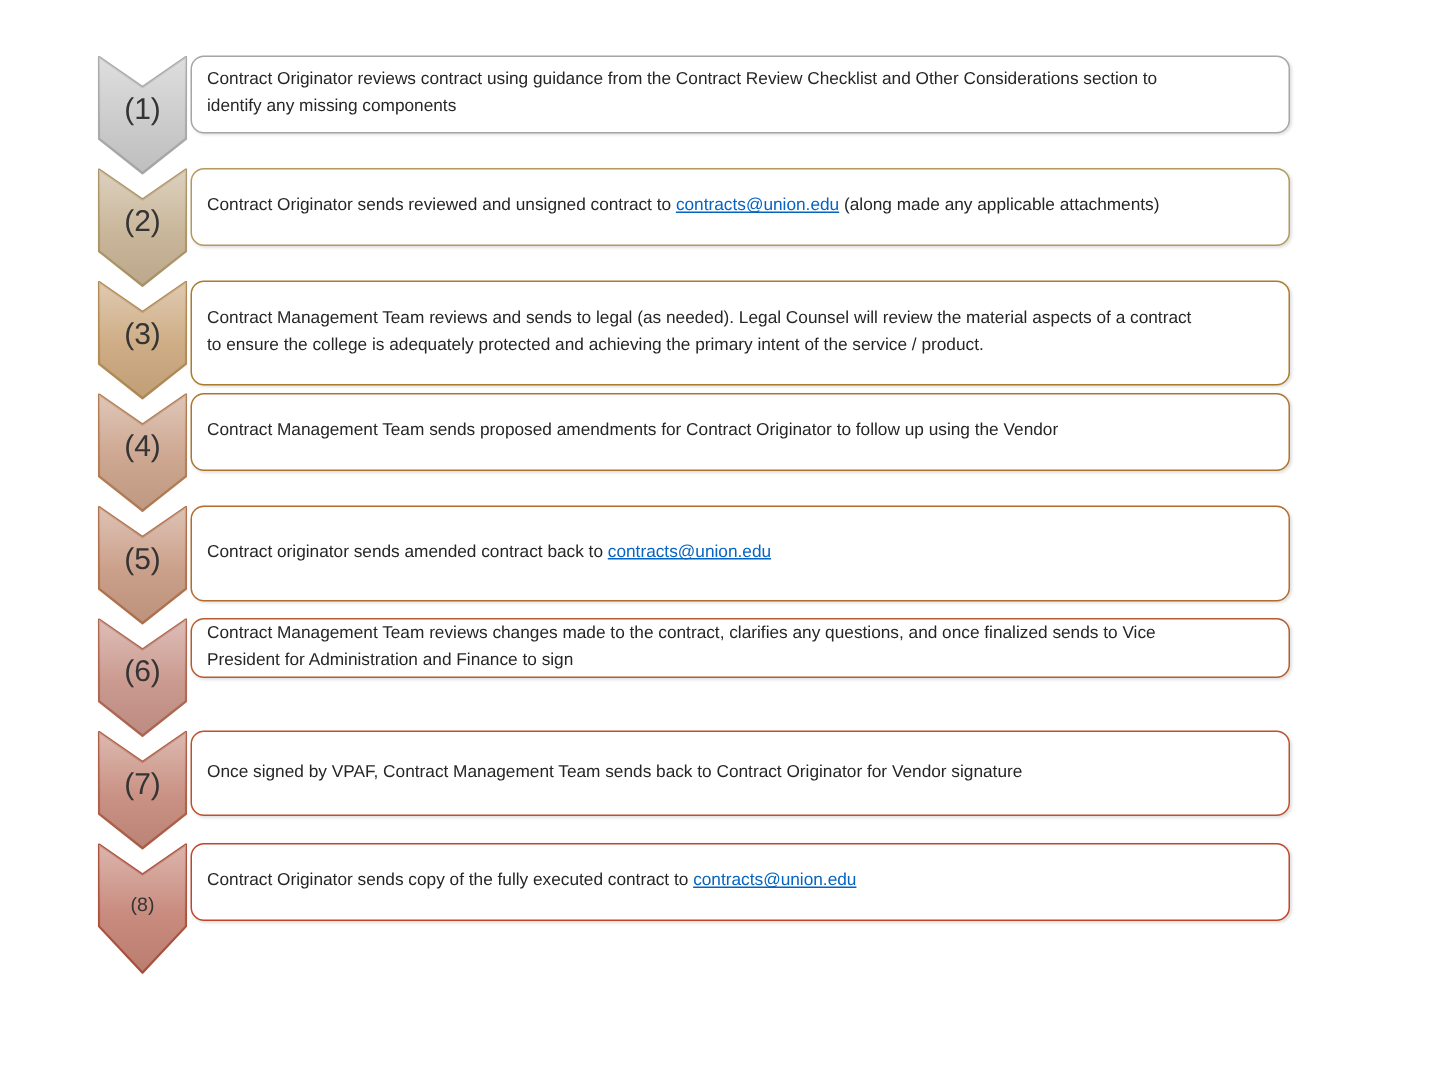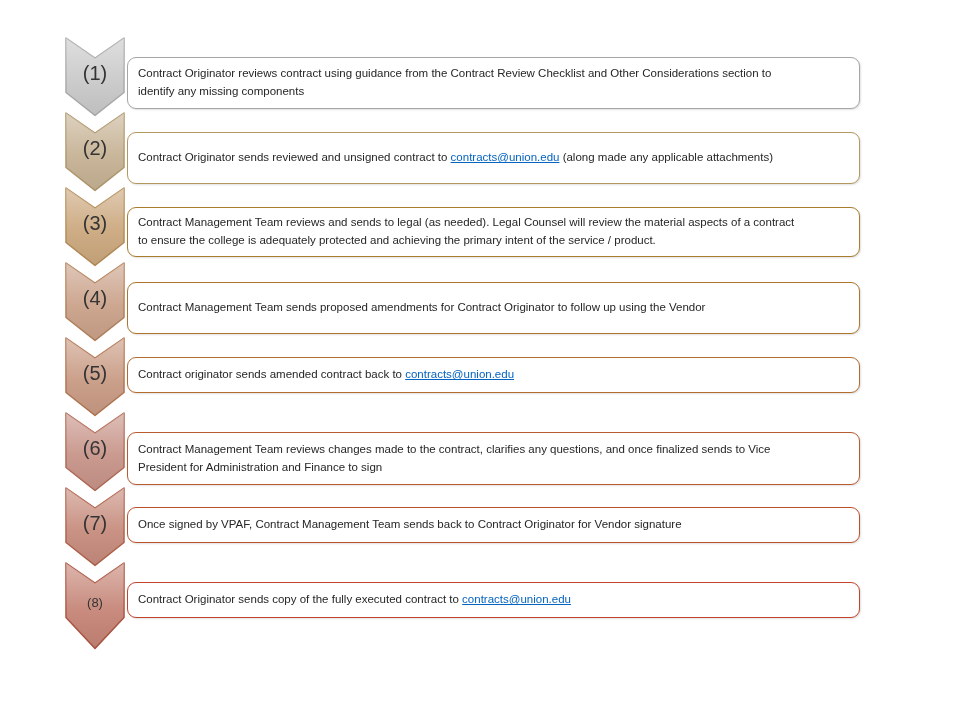--- a/index.html
+++ b/index.html
@@ -27,21 +27,21 @@
     top: 25px;
     width: 60px;
     text-align: center;
     font-size: 20px;
     color: #343434;
   }
   .chev-num.small { top: 33px; font-size: 13px; }
   .box {
     position: absolute;
     left: 62px;
-    top: 20px;
+    top: 0;
     width: 733px;
     box-sizing: border-box;
     background: #ffffff;
     border: 1.5px solid var(--box-border);
     border-radius: 9px;
     display: flex;
     align-items: center;
     box-shadow: 1px 1px 2px rgba(0,0,0,0.12);
   }
   .box-text {
@@ -95,21 +95,21 @@
   </div>
 
   <div class="step" style="top: 187px; --chev-fill: #cba77d; --chev-stroke: #b28a55; --box-border: #aa7c2e;">
     <div class="chev-wrap">
       <svg class="chev" width="60" height="80" viewBox="0 0 60 80">
         <polygon class="chev-shape" points="1,1 30,21 59,1 59,55.5 30,78.5 1,55.5"></polygon>
         <polygon class="chev-shine" points="1,1 30,21 59,1 59,55.5 30,78.5 1,55.5"></polygon>
       </svg>
       <span class="chev-num">(3)</span>
     </div>
-    <div class="box" style="height:50px">
+    <div class="box" style="height:70px">
       <p class="box-text"><span>Contract Management Team reviews and sends to legal (as needed). Legal Counsel will review the material aspects of a contract to ensure the college is adequately protected and achieving the primary intent of the service / product.</span></p>
     </div>
   </div>
 
   <div class="step" style="top: 262px; --chev-fill: #caa189; --chev-stroke: #b27d55; --box-border: #ae752e;">
     <div class="chev-wrap">
       <svg class="chev" width="60" height="80" viewBox="0 0 60 80">
         <polygon class="chev-shape" points="1,1 30,21 59,1 59,55.5 30,78.5 1,55.5"></polygon>
         <polygon class="chev-shine" points="1,1 30,21 59,1 59,55.5 30,78.5 1,55.5"></polygon>
       </svg>
@@ -121,57 +121,57 @@
   </div>
 
   <div class="step" style="top: 337px; --chev-fill: #c89a83; --chev-stroke: #b0724e; --box-border: #b46c2e;">
     <div class="chev-wrap">
       <svg class="chev" width="60" height="80" viewBox="0 0 60 80">
         <polygon class="chev-shape" points="1,1 30,21 59,1 59,55.5 30,78.5 1,55.5"></polygon>
         <polygon class="chev-shine" points="1,1 30,21 59,1 59,55.5 30,78.5 1,55.5"></polygon>
       </svg>
       <span class="chev-num">(5)</span>
     </div>
-    <div class="box" style="height:36px">
+    <div class="box" style="height:64px">
       <p class="box-text"><span>Contract originator sends amended contract back to </span><a class="email-link" href="#">contracts@union.edu</a></p>
     </div>
   </div>
 
   <div class="step" style="top: 412px; --chev-fill: #c79388; --chev-stroke: #af6752; --box-border: #b85c30;">
     <div class="chev-wrap">
       <svg class="chev" width="60" height="80" viewBox="0 0 60 80">
         <polygon class="chev-shape" points="1,1 30,21 59,1 59,55.5 30,78.5 1,55.5"></polygon>
         <polygon class="chev-shine" points="1,1 30,21 59,1 59,55.5 30,78.5 1,55.5"></polygon>
       </svg>
       <span class="chev-num">(6)</span>
     </div>
-    <div class="box" style="height:53px">
+    <div class="box" style="height:40px">
       <p class="box-text"><span>Contract Management Team reviews changes made to the contract, clarifies any questions, and once finalized sends to Vice President for Administration and Finance to sign</span></p>
     </div>
   </div>
 
   <div class="step" style="top: 487px; --chev-fill: #c68b7c; --chev-stroke: #ad5f48; --box-border: #bd512c;">
     <div class="chev-wrap">
       <svg class="chev" width="60" height="80" viewBox="0 0 60 80">
         <polygon class="chev-shape" points="1,1 30,21 59,1 59,55.5 30,78.5 1,55.5"></polygon>
         <polygon class="chev-shine" points="1,1 30,21 59,1 59,55.5 30,78.5 1,55.5"></polygon>
       </svg>
       <span class="chev-num">(7)</span>
     </div>
-    <div class="box" style="height:36px">
+    <div class="box" style="height:57px">
       <p class="box-text"><span>Once signed by VPAF, Contract Management Team sends back to Contract Originator for Vendor signature</span></p>
     </div>
   </div>
 
   <div class="step" style="top: 562px; --chev-fill: #c58476; --chev-stroke: #aa523e; --box-border: #c2452a;">
     <div class="chev-wrap">
       <svg class="chev" width="60" height="88" viewBox="0 0 60 88">
         <polygon class="chev-shape" points="1,1 30,21 59,1 59,55.5 30,86.5 1,55.5"></polygon>
         <polygon class="chev-shine" points="1,1 30,21 59,1 59,55.5 30,86.5 1,55.5"></polygon>
       </svg>
       <span class="chev-num small">(8)</span>
     </div>
-    <div class="box" style="height:36px">
+    <div class="box" style="height:52px">
       <p class="box-text"><span>Contract Originator sends copy of the fully executed contract to </span><a class="email-link" href="#">contracts@union.edu</a></p>
     </div>
   </div>
 
 </div>
 
 </body></html>

